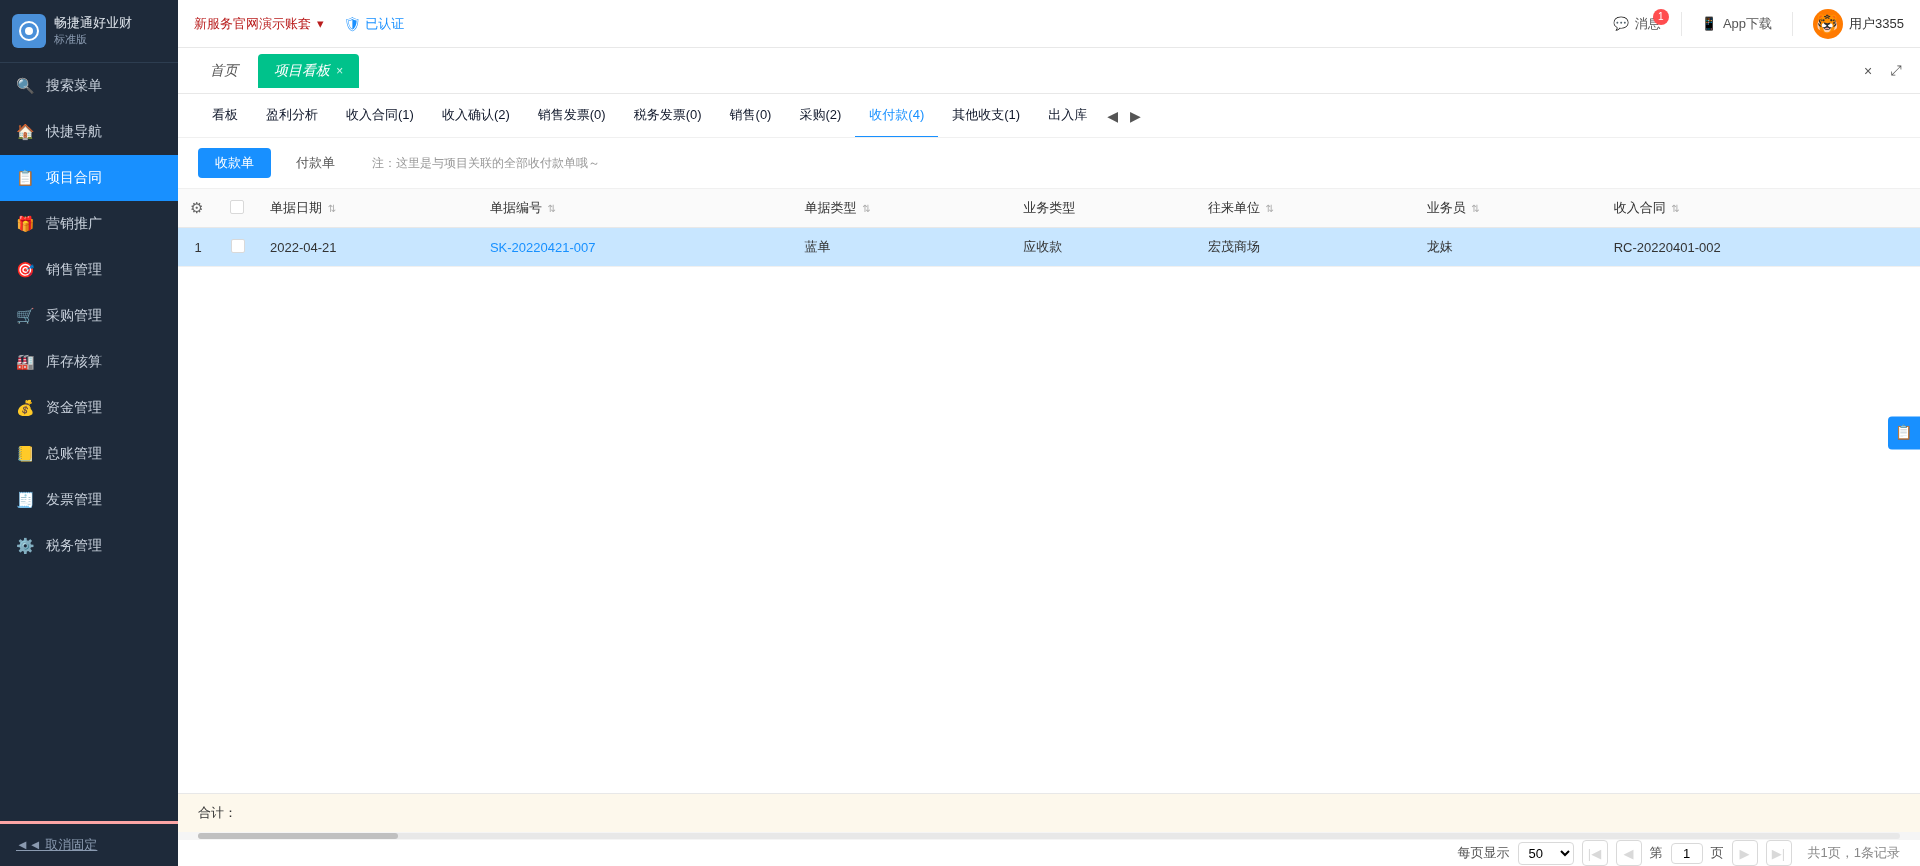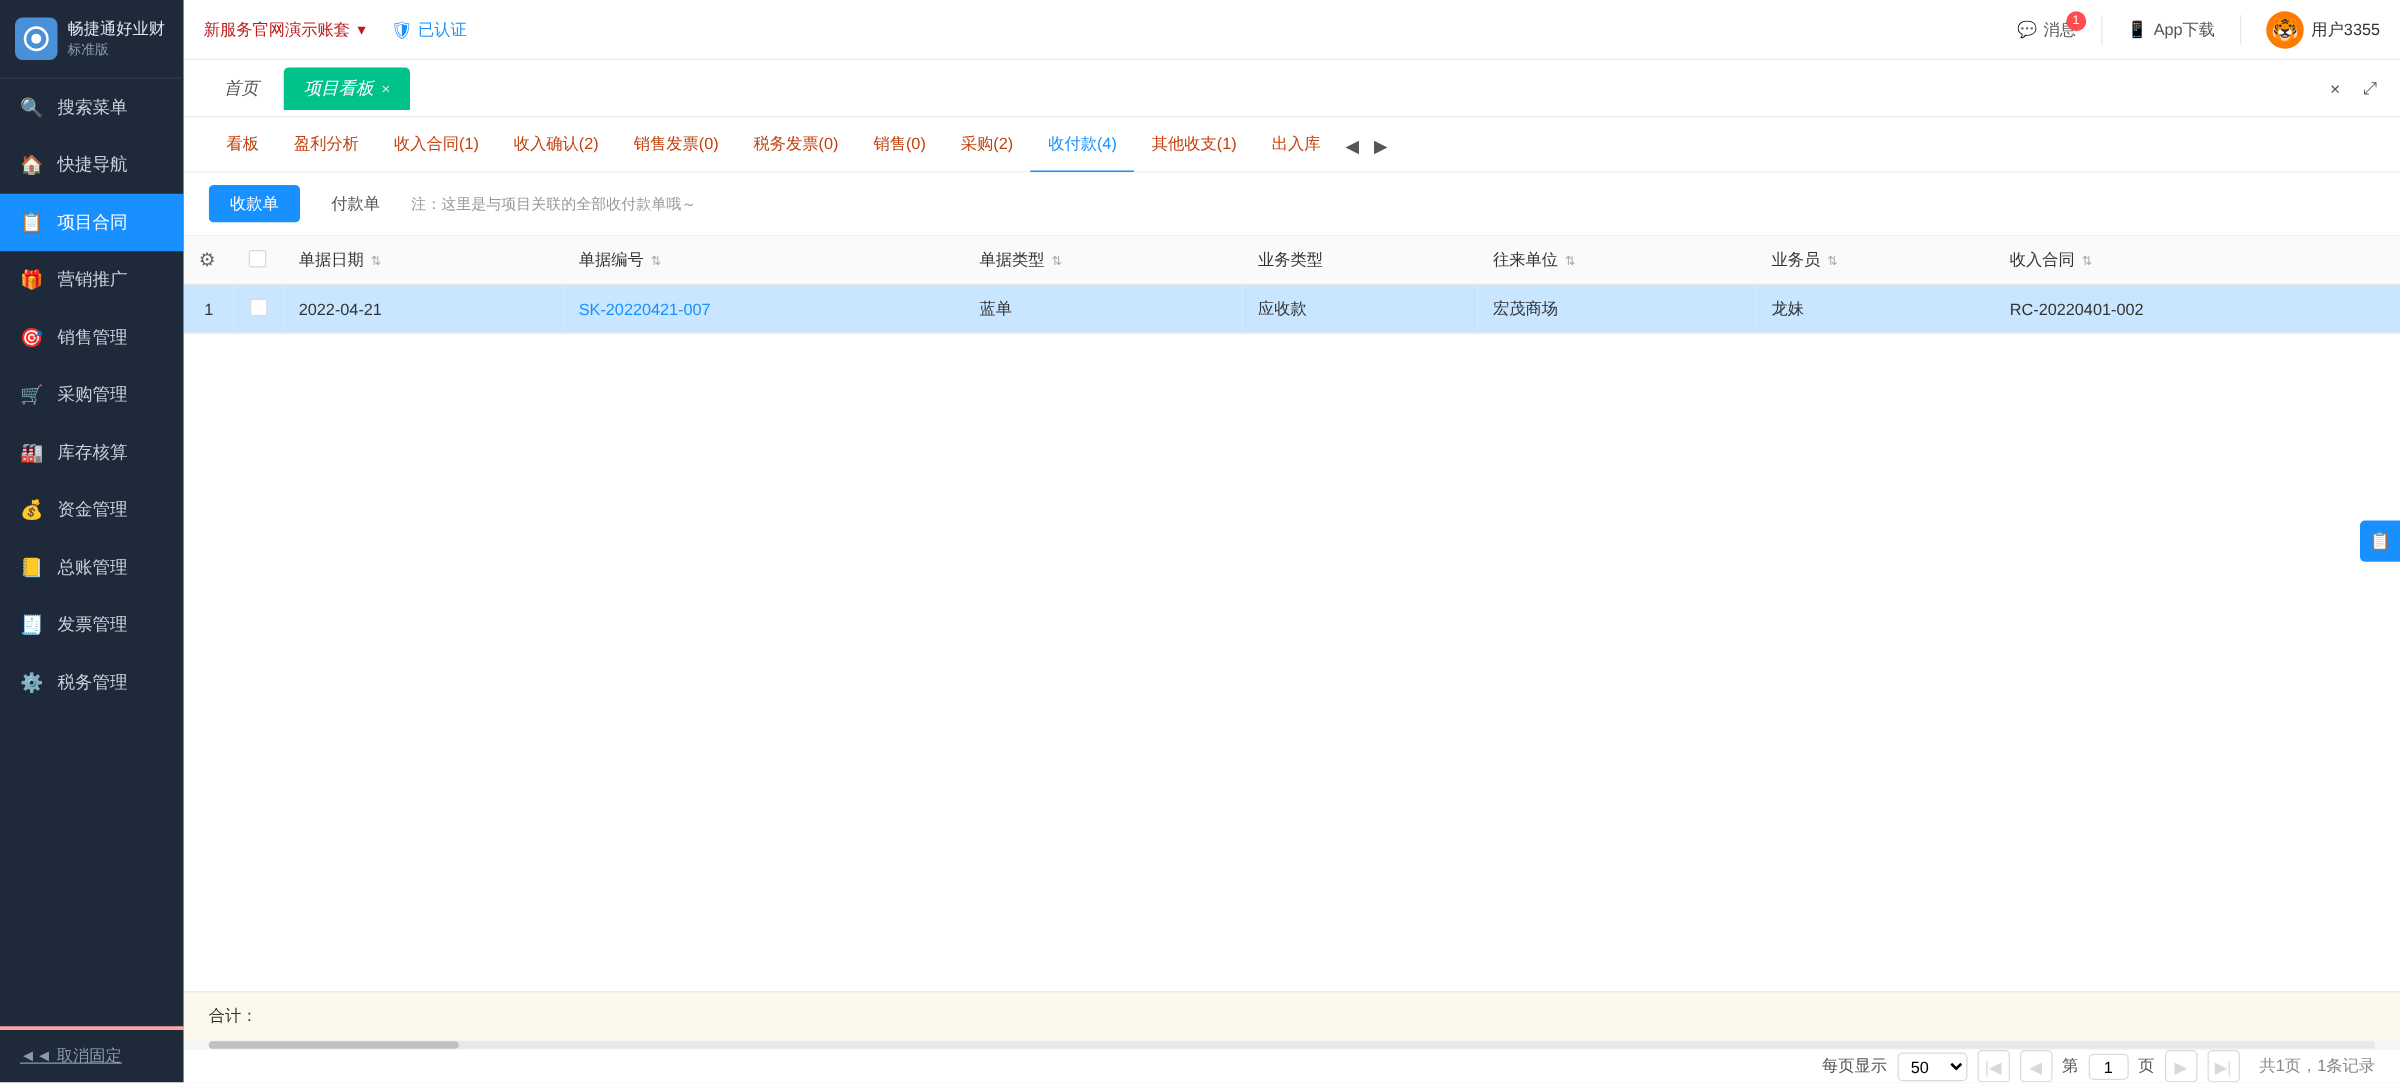--- a/index.html
+++ b/index.html
@@ -1,20 +1,20 @@
 <!DOCTYPE html>
 <html><head>
   <meta charset="utf-8">
   <style>
     * { box-sizing: border-box; margin: 0; padding: 0; }
     body { font-family: 'Microsoft YaHei', sans-serif; font-size: 13px; background: #f0f2f5; display: flex; height: 866px; overflow: hidden; }
 
     
     .sidebar {
-      width: 147px;
+      width: 178px;
       background: #1e2a3a;
       color: #c8d0db;
       display: flex;
       flex-direction: column;
       flex-shrink: 0;
       height: 100%;
     }
     .sidebar-header {
       display: flex;
       align-items: center;
@@ -292,21 +292,21 @@
       align-items: center;
       padding: 0 20px;
       border-bottom: 1px solid #f0f0f0;
       flex-shrink: 0;
       overflow-x: auto;
     }
     .nav-tabs::-webkit-scrollbar { display: none; }
     .nav-tab {
       padding: 12px 14px;
       cursor: pointer;
-      color: #c2410c;
+      color: #0f172a;
       font-size: 13px;
       white-space: nowrap;
       border-bottom: 2px solid transparent;
       margin-bottom: -1px;
     }
     .nav-tab.active {
       color: #1890ff;
       border-bottom-color: #1890ff;
       font-weight: 500;
     }
@@ -335,21 +335,21 @@
       color: #555;
       border: 1px solid transparent;
     }
     .sub-tab.active {
       background: #1890ff;
       color: white;
     }
     .sub-tab-note {
       font-size: 12px;
       color: #999;
-      margin-left: 0;
+      margin-left: 12px;
     }
 
     
     .table-container {
       flex: 1;
       overflow: auto;
     }
     .data-table {
       width: 100%;
       border-collapse: collapse;

